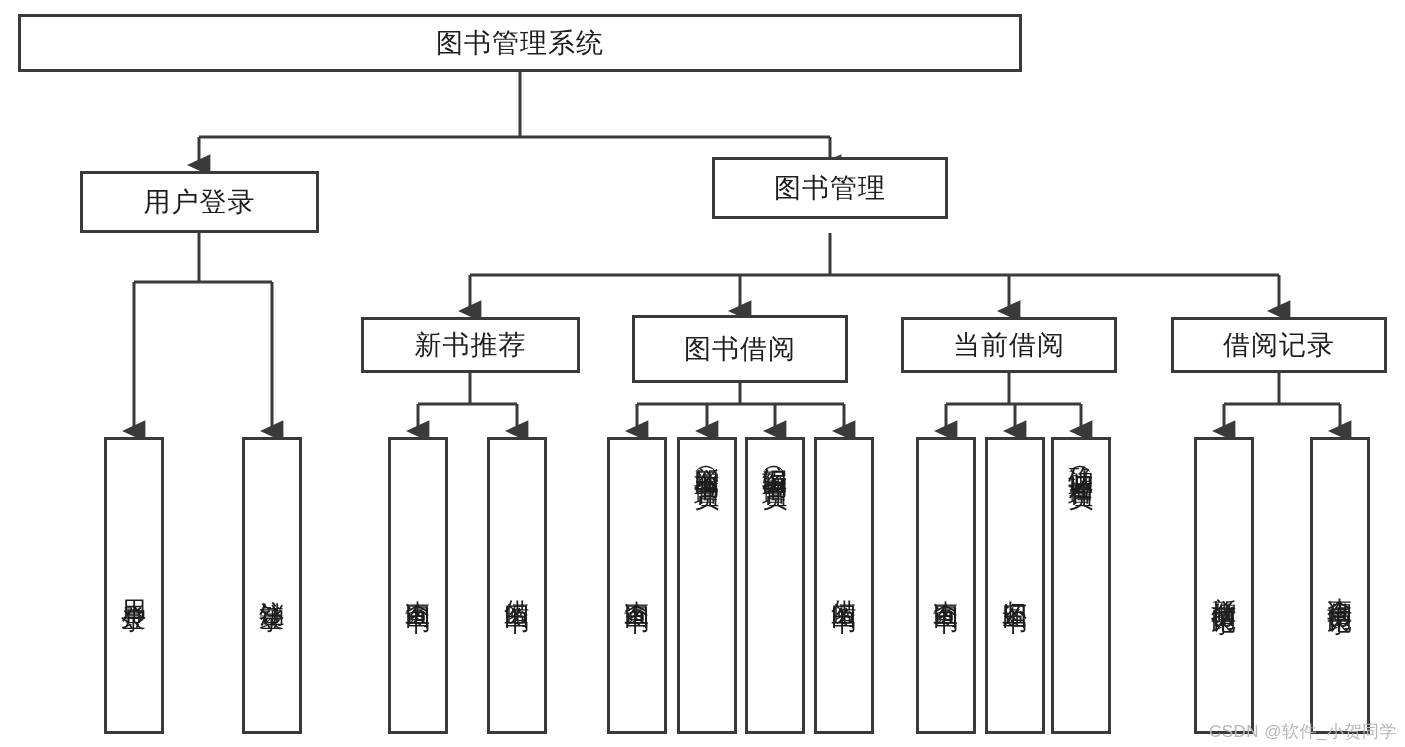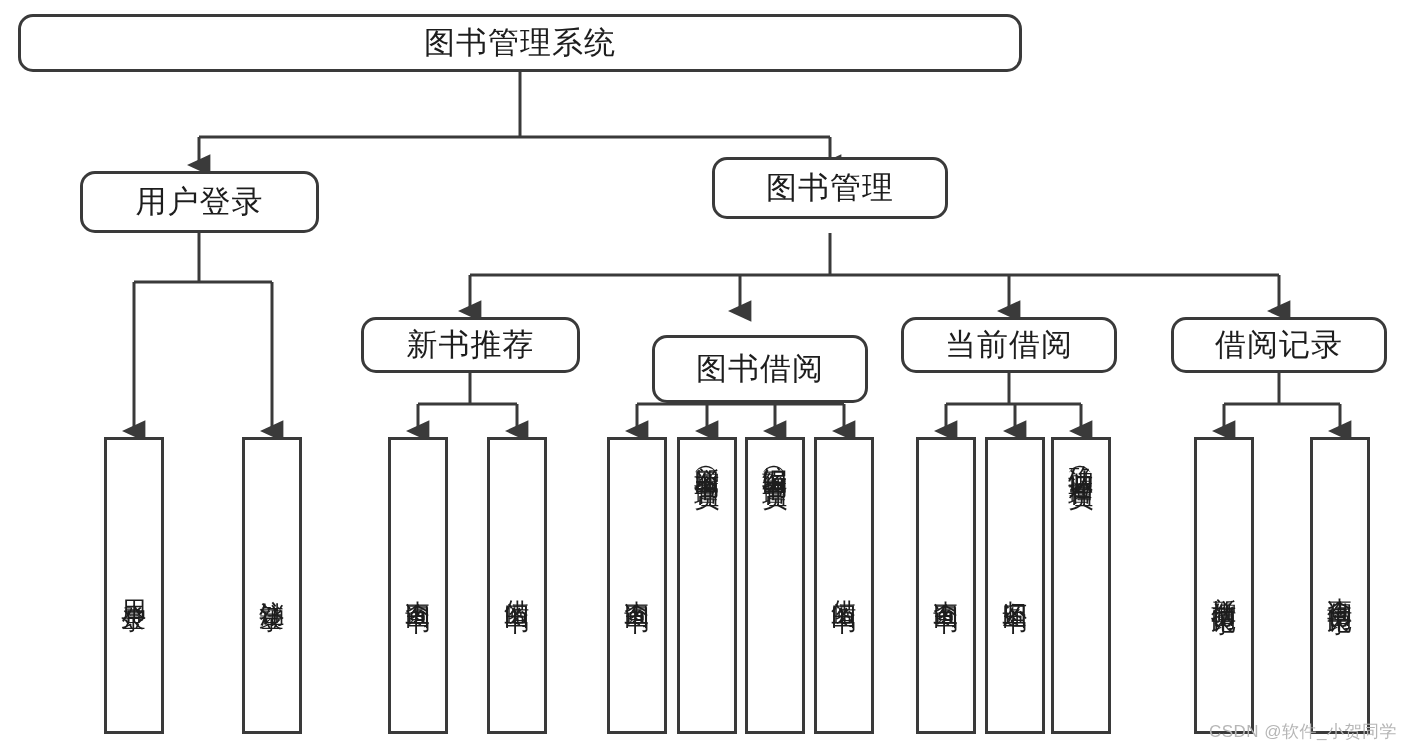--- a/index.html
+++ b/index.html
@@ -26,23 +26,22 @@
     position: absolute;
     box-sizing: border-box;
     background: #ffffff;
     border: 3px solid #3a3a3a;
     display: flex;
     align-items: center;
     justify-content: center;
     color: #1d1d1d;
   }
   .node.horiz {
-    font-size: 31px;
+    font-size: 27px;
     letter-spacing: 1px;
-    border-radius: 15px;
   }
   .node.vert {
     align-items: flex-start;
     justify-content: center;
     padding-top: 6px;
   }
   .node.vert .vlabel {
     writing-mode: vertical-rl;
     text-orientation: upright;
     font-size: 25px;
@@ -128,21 +127,21 @@
   <div class="node horiz" style="left: 80px; top: 171px; width: 239px; height: 62px;">
     <span>用户登录</span>
   </div>
   <div class="node horiz" style="left: 712px; top: 157px; width: 236px; height: 62px;">
     <span>图书管理</span>
   </div>
 
   <div class="node horiz" style="left: 361px; top: 317px; width: 219px; height: 56px;">
     <span>新书推荐</span>
   </div>
-  <div class="node horiz" style="left: 632px; top: 335px; width: 216px; height: 68px; margin-left: 20px;">
+  <div class="node horiz" style="left: 632px; top: 315px; width: 216px; height: 68px;">
     <span>图书借阅</span>
   </div>
   <div class="node horiz" style="left: 1171px; top: 317px; width: 216px; height: 56px;">
     <span>借阅记录</span>
   </div>
   <div class="node horiz" style="left: 901px; top: 317px; width: 216px; height: 56px;">
     <span>当前借阅</span>
   </div>
 
   <div class="node vert centered" style="left: 104px; top: 437px; width: 60px; height: 297px;">

